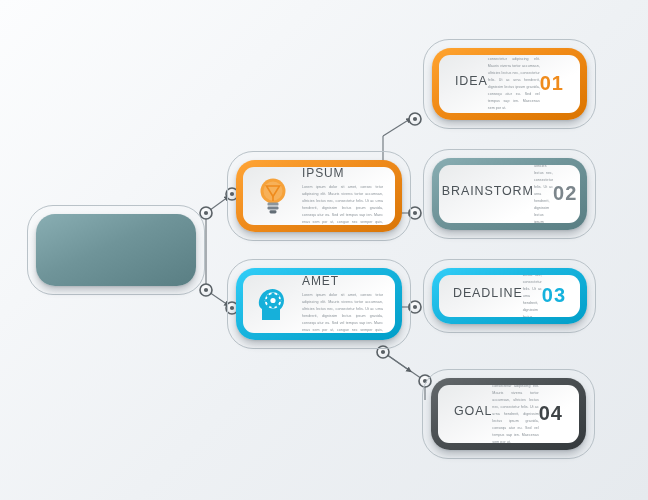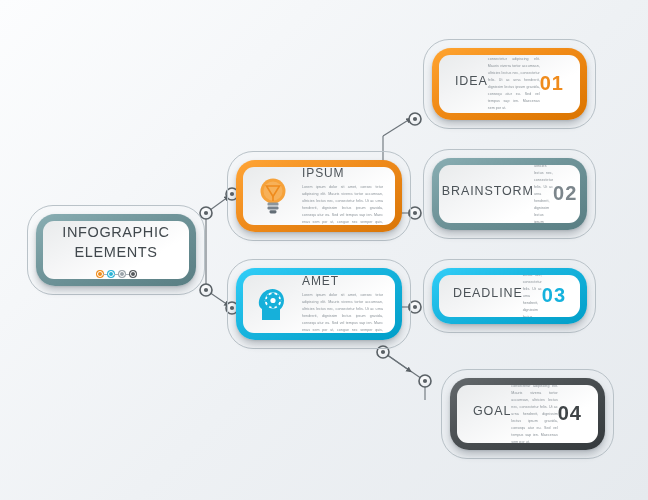--- a/index.html
+++ b/index.html
@@ -194,35 +194,20 @@
       <g>
         <circle cx="425" cy="381" r="6" fill="url(#nodeG)" stroke="#5a6166" stroke-width="1.6"></circle>
         <circle cx="425" cy="381" r="2.1" fill="#5a6166"></circle>
       </g>
     </g>
   </svg>
 
   <div class="card main" style="left:36px; top:214px; width:160px; height:72px;">
     <div class="outer-ring"></div>
     <div class="frame" id="main-frame" style="background: linear-gradient(155deg, rgb(137, 174, 179) 0%, rgb(111, 148, 153) 45%, rgb(89, 126, 131) 100%);"></div>
-    <div class="inner">
-      <div class="main-title">
-        <div>INFOGRAPHIC</div>
-        <div>ELEMENTS</div>
-      </div>
-      <div class="dots" id="main-dots">
-          <span class="dot" style="background: rgb(240, 140, 26); box-shadow: rgb(240, 140, 26) 0px 0px 0px 1px;"></span>
-          <span class="link"></span>
-          <span class="dot" style="background: rgb(43, 179, 214); box-shadow: rgb(43, 179, 214) 0px 0px 0px 1px;"></span>
-          <span class="link"></span>
-          <span class="dot" style="background: rgb(154, 163, 169); box-shadow: rgb(154, 163, 169) 0px 0px 0px 1px;"></span>
-          <span class="link"></span>
-          <span class="dot" style="background: rgb(85, 89, 92); box-shadow: rgb(85, 89, 92) 0px 0px 0px 1px;"></span>
-        </div>
-    </div>
   </div>
 
   <div class="card thick" style="left:236px; top:160px; width:166px; height:72px;">
     <div class="outer-ring"></div>
     <div class="frame" id="frame-lorem-ipsum" style="background: linear-gradient(155deg, rgb(255, 165, 54) 0%, rgb(239, 139, 28) 45%, rgb(217, 117, 6) 100%);"></div>
     <div class="inner row">
       <div class="icon-wrap">
         <svg width="32" height="38" viewBox="0 0 32 38">
           <circle cx="16" cy="14" r="12.5" fill="#f6a23a"></circle>
           <circle cx="16" cy="14" r="9.5" fill="#f7b159"></circle>
@@ -293,21 +278,21 @@
   <div class="card thick" style="left:432px; top:268px; width:155px; height:56px;">
     <div class="outer-ring"></div>
     <div class="frame" id="frame-deadline" style="background: linear-gradient(155deg, rgb(49, 206, 248) 0%, rgb(23, 180, 222) 45%, rgb(1, 158, 200) 100%);"></div>
     <div class="inner stack">
       <div class="c-title">DEADLINE</div>
       <div class="c-body">Lorem ipsum dolor sit amet, consectetur adipiscing elit. Mauris viverra tortor accumsan, ultricies lectus nec, consectetur felis. Ut ac urna hendrerit, dignissim lectus ipsum gravida, consequ atur eu. Sed vel tempus sap ien. Maecenas sem por ut.</div>
       <div class="c-num" id="num-deadline" style="color: rgb(21, 178, 221);">03</div>
     </div>
   </div>
 
-  <div class="card thick" style="left:450px; top:378px; width:155px; height:72px;">
+  <div class="card thick" style="left:431px; top:378px; width:155px; height:72px;">
     <div class="outer-ring"></div>
     <div class="frame" id="frame-goal" style="background: linear-gradient(155deg, rgb(100, 105, 108) 0%, rgb(74, 79, 82) 45%, rgb(52, 57, 60) 100%);"></div>
     <div class="inner stack">
       <div class="c-title">GOAL</div>
       <div class="c-body">Lorem ipsum dolor sit amet, consectetur adipiscing elit. Mauris viverra tortor accumsan, ultricies lectus nec, consectetur felis. Ut ac urna hendrerit, dignissim lectus ipsum gravida, consequ atur eu. Sed vel tempus sap ien. Maecenas sem por ut.</div>
       <div class="c-num" id="num-goal" style="color: rgb(63, 68, 71);">04</div>
     </div>
   </div>
 
 </div>

